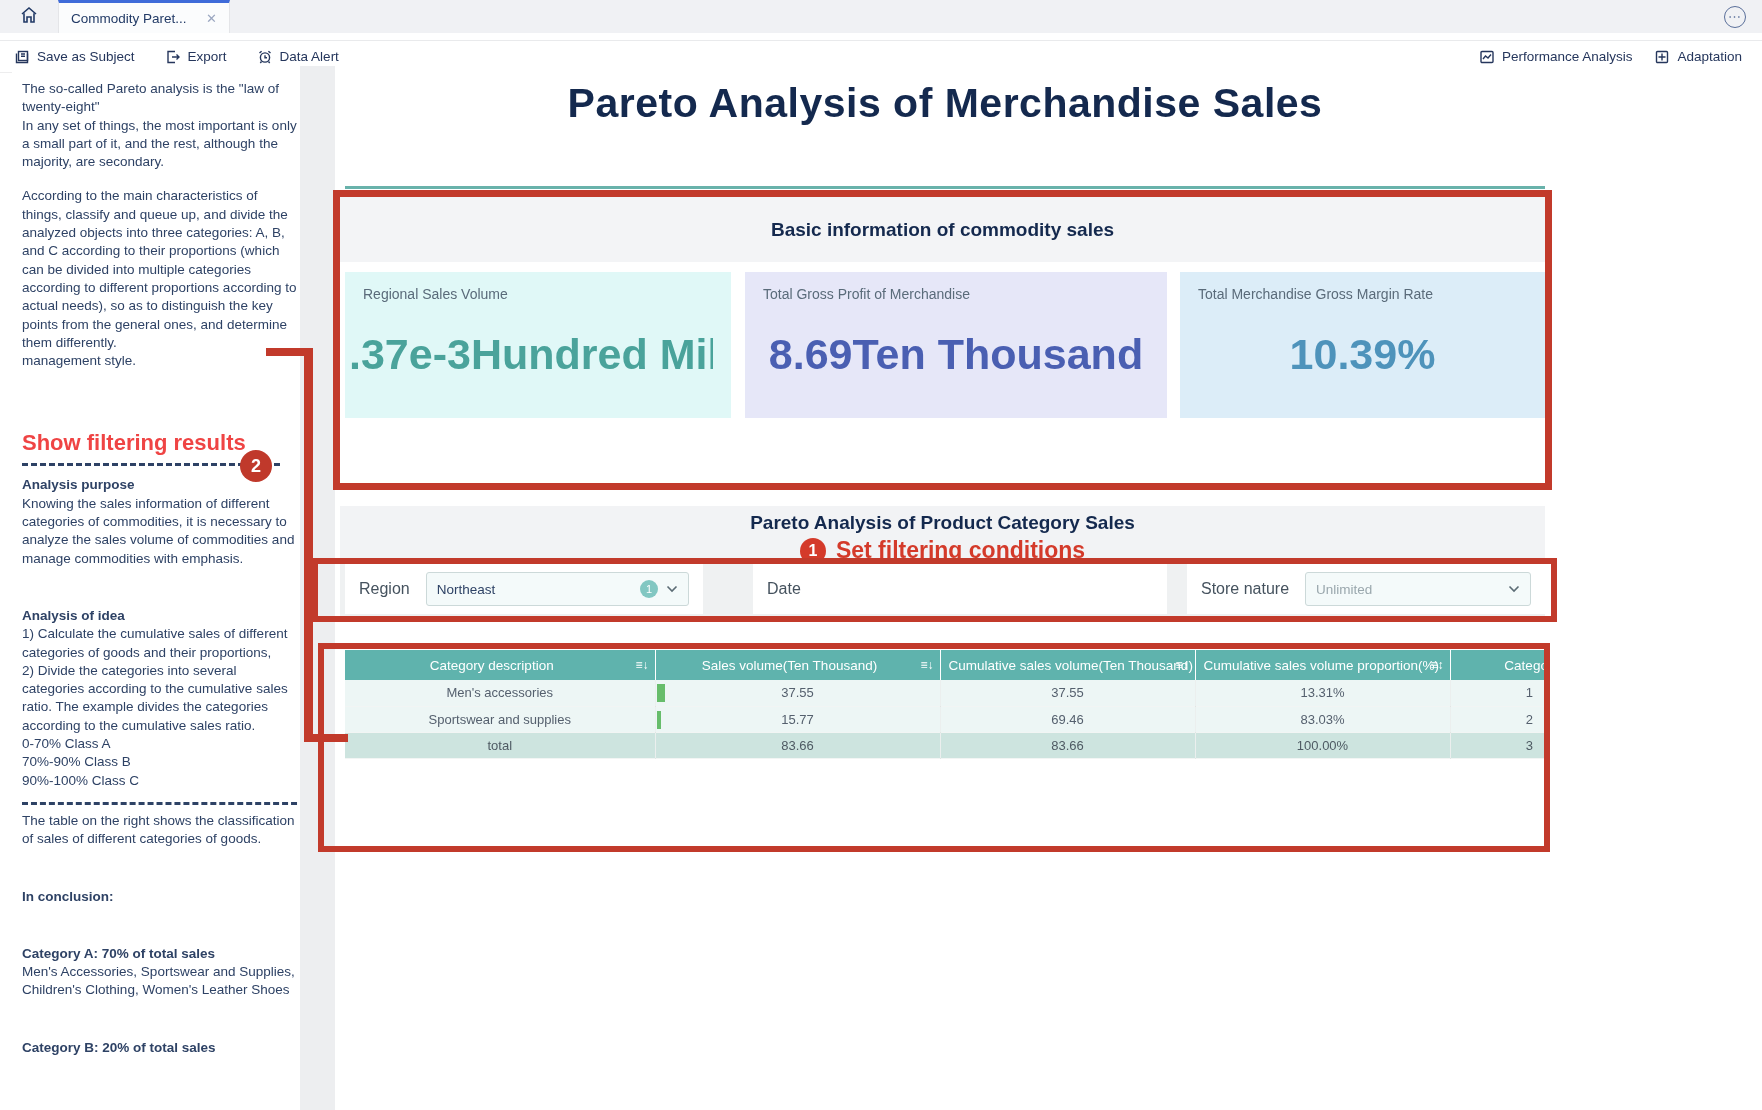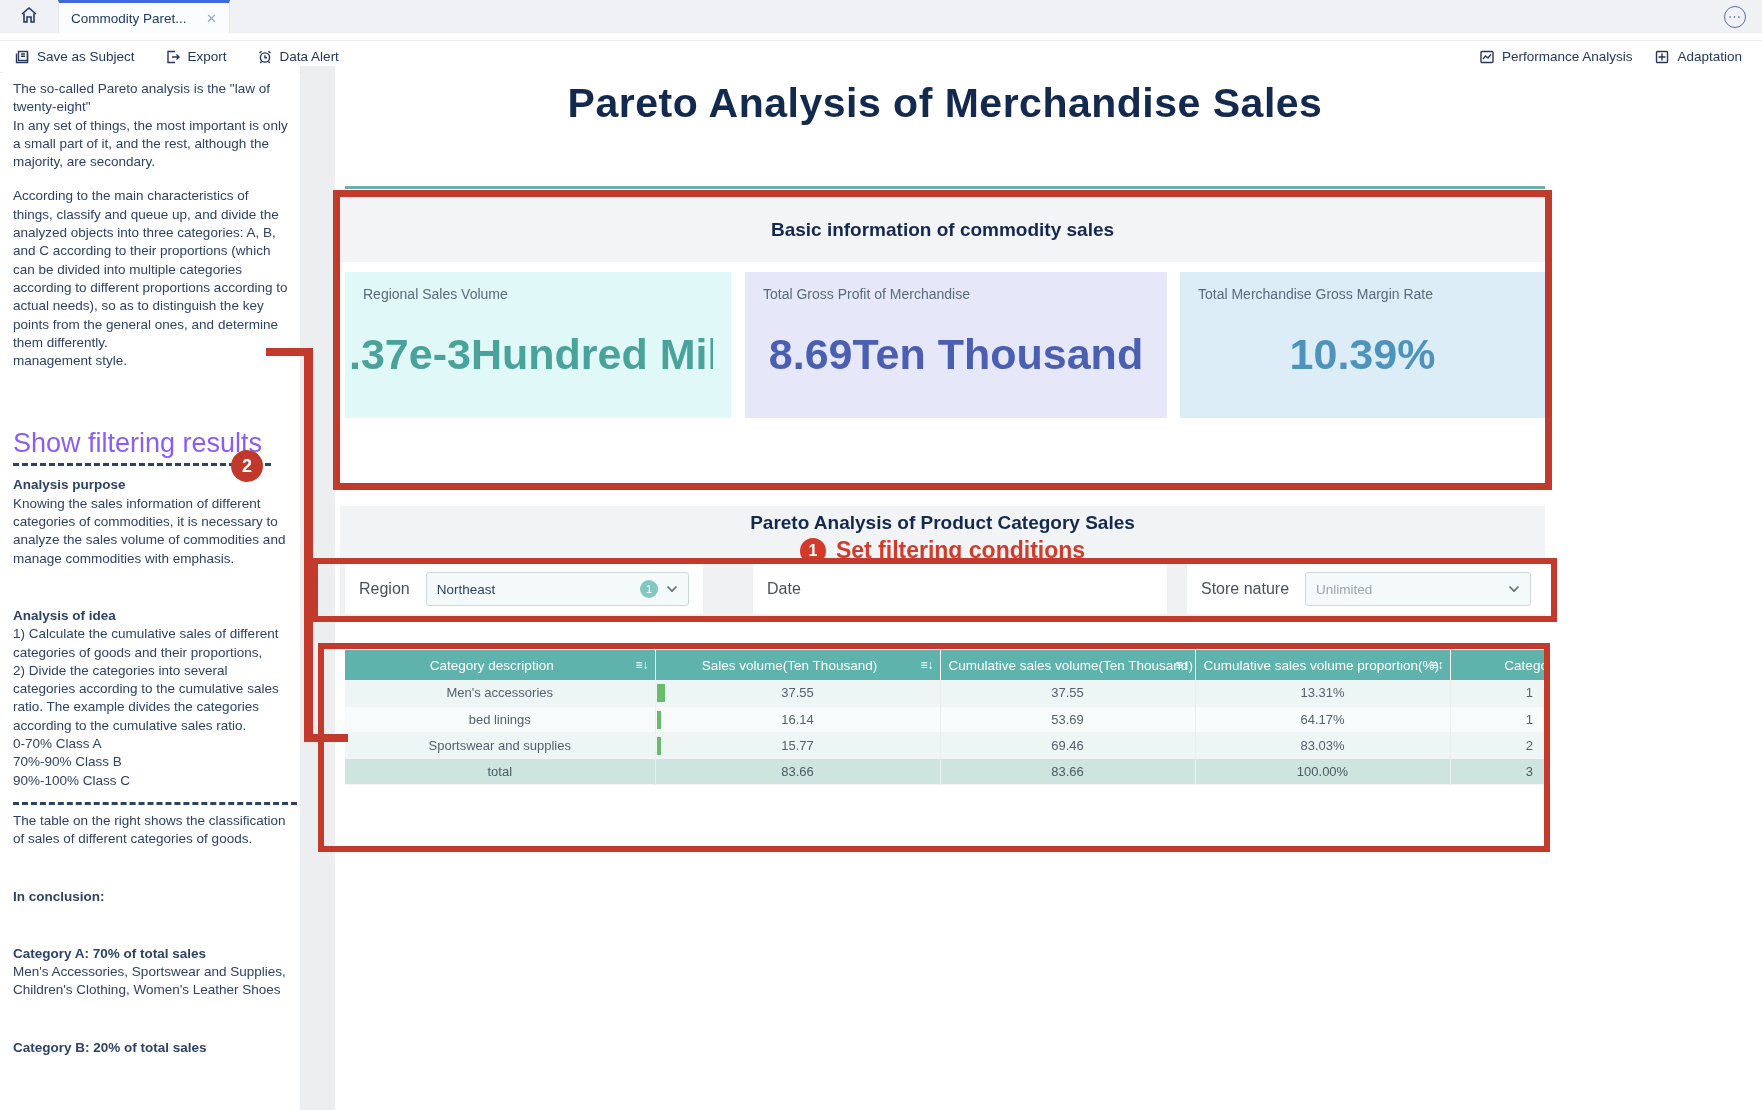--- a/index.html
+++ b/index.html
@@ -38,29 +38,29 @@
     background:#ffffff; border-top:1px solid #e9eaec; border-bottom:1px solid #ededee;
     display:flex; align-items:center; padding:0 14px; font-size:13.5px; color:#25365c;
   }
   .tool-item { display:flex; align-items:center; gap:7px; margin-right:30px; cursor:pointer; white-space:nowrap; }
   .toolbar-spacer { flex:1; }
   .tool-item.right { margin-right:22px; }
   .tool-item.last { margin-right:6px; }
   .tool-item svg { display:block; }
   
   .sidebar {
-    position:absolute; left:3px; top:66px; width:296px; height:1044px;
+    position:absolute; left:12px; top:66px; width:296px; height:1044px;
     background:#ffffff; padding:14px 10px 0 10px;
     font-size:13.5px; line-height:18.3px; color:#2e4265;
   }
   .sidebar p { white-space:pre-line; }
   .sb-p2 { margin-top:16px; }
   .sb-bold { font-weight:bold; white-space:pre-line;margin-top:39px; }
   .red-heading {
-    margin-top:58px; font-size:27px; line-height:30px; font-weight:normal; color:#8b5cf6;
+    margin-top:58px; font-size:22px; line-height:30px; font-weight:bold; color:#ef4444;
     white-space:nowrap;
   }
   .dash-sep { position:relative; margin-top:5px; border-top:3px dashed #2e4265; width:258px; height:3px; }
   .dash-sep2 { margin-top:12px; margin-bottom:7px; border-top:3px dashed #2e4265; width:284px; height:3px; }
   .badge2 {
     position:absolute; right:8px; top:-16px; width:32px; height:32px; border-radius:50%;
     background:#c0392b; color:#ffffff; font-size:18px; font-weight:bold;
     display:flex; align-items:center; justify-content:center;
   }
   .sb-purpose-h { margin-top:10px; }
@@ -345,27 +345,20 @@
             <span class="th-cat5">Category</span>
           </th>
         </tr>
       </thead>
       <tbody>
         <tr class="row-odd">
           <td>Men's accessories</td>
           <td><span class="gbar w-big"></span><span>37.55</span></td>
           <td>37.55</td>
           <td>13.31%</td>
-          <td>1</td>
-        </tr>
-        <tr class="row-even">
-          <td>bed linings</td>
-          <td><span class="gbar w-sm"></span><span>16.14</span></td>
-          <td>53.69</td>
-          <td>64.17%</td>
           <td>1</td>
         </tr>
         <tr class="row-odd">
           <td>Sportswear and supplies</td>
           <td><span class="gbar w-sm"></span><span>15.77</span></td>
           <td>69.46</td>
           <td>83.03%</td>
           <td>2</td>
         </tr>
         <tr class="row-total">

